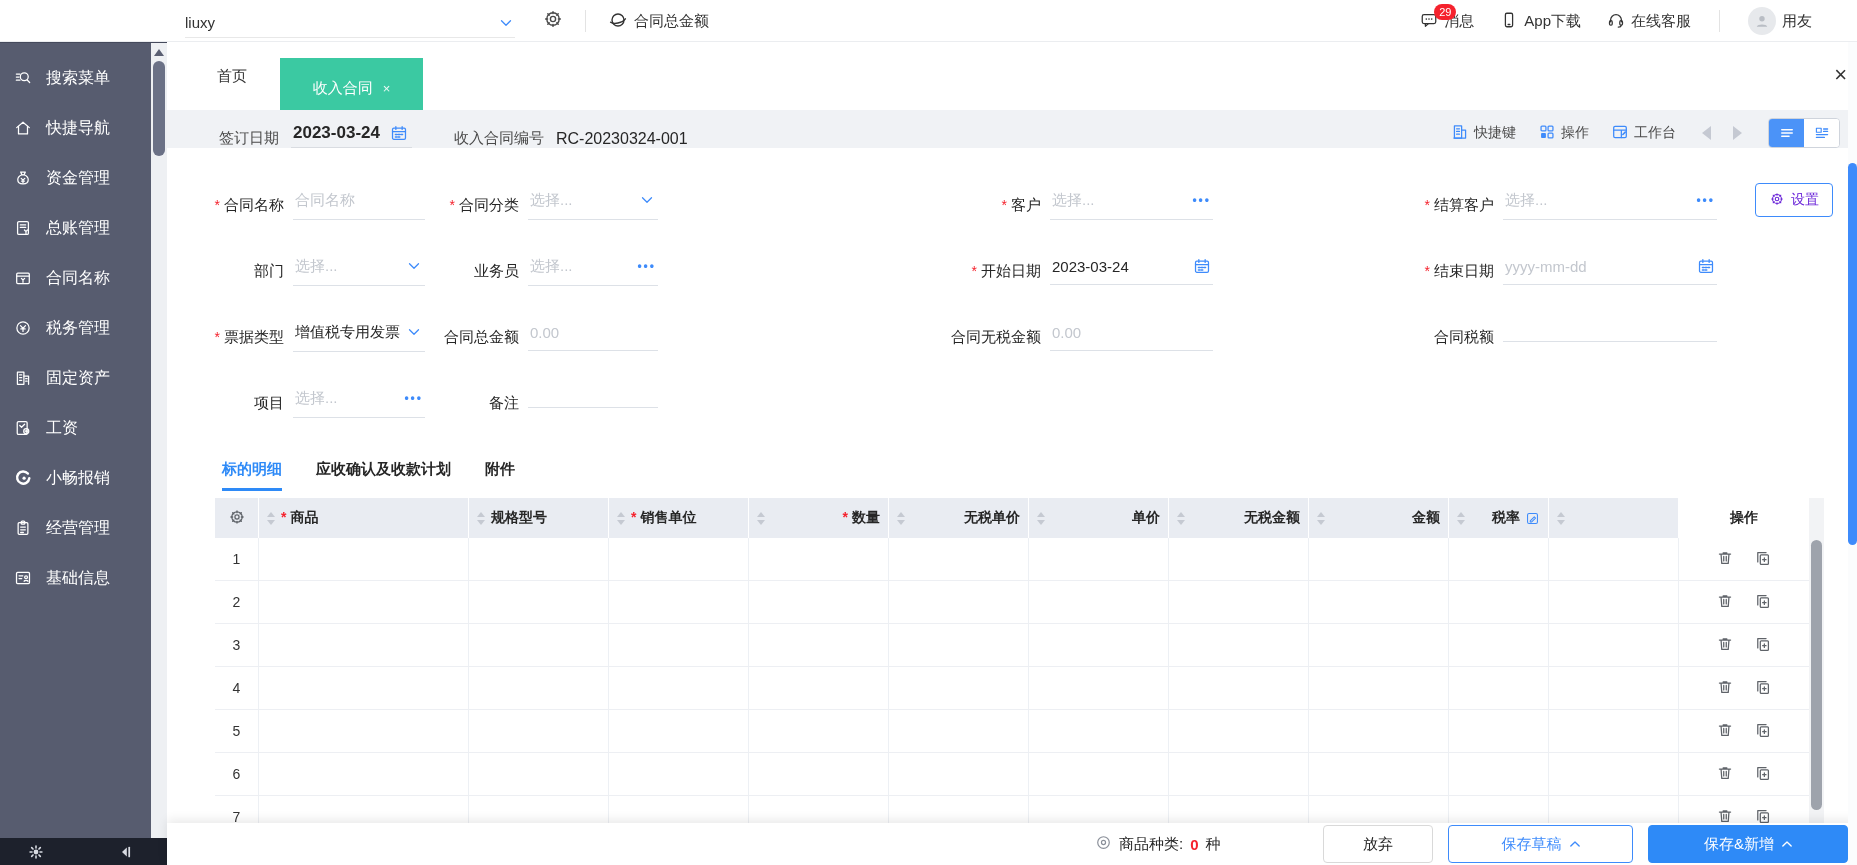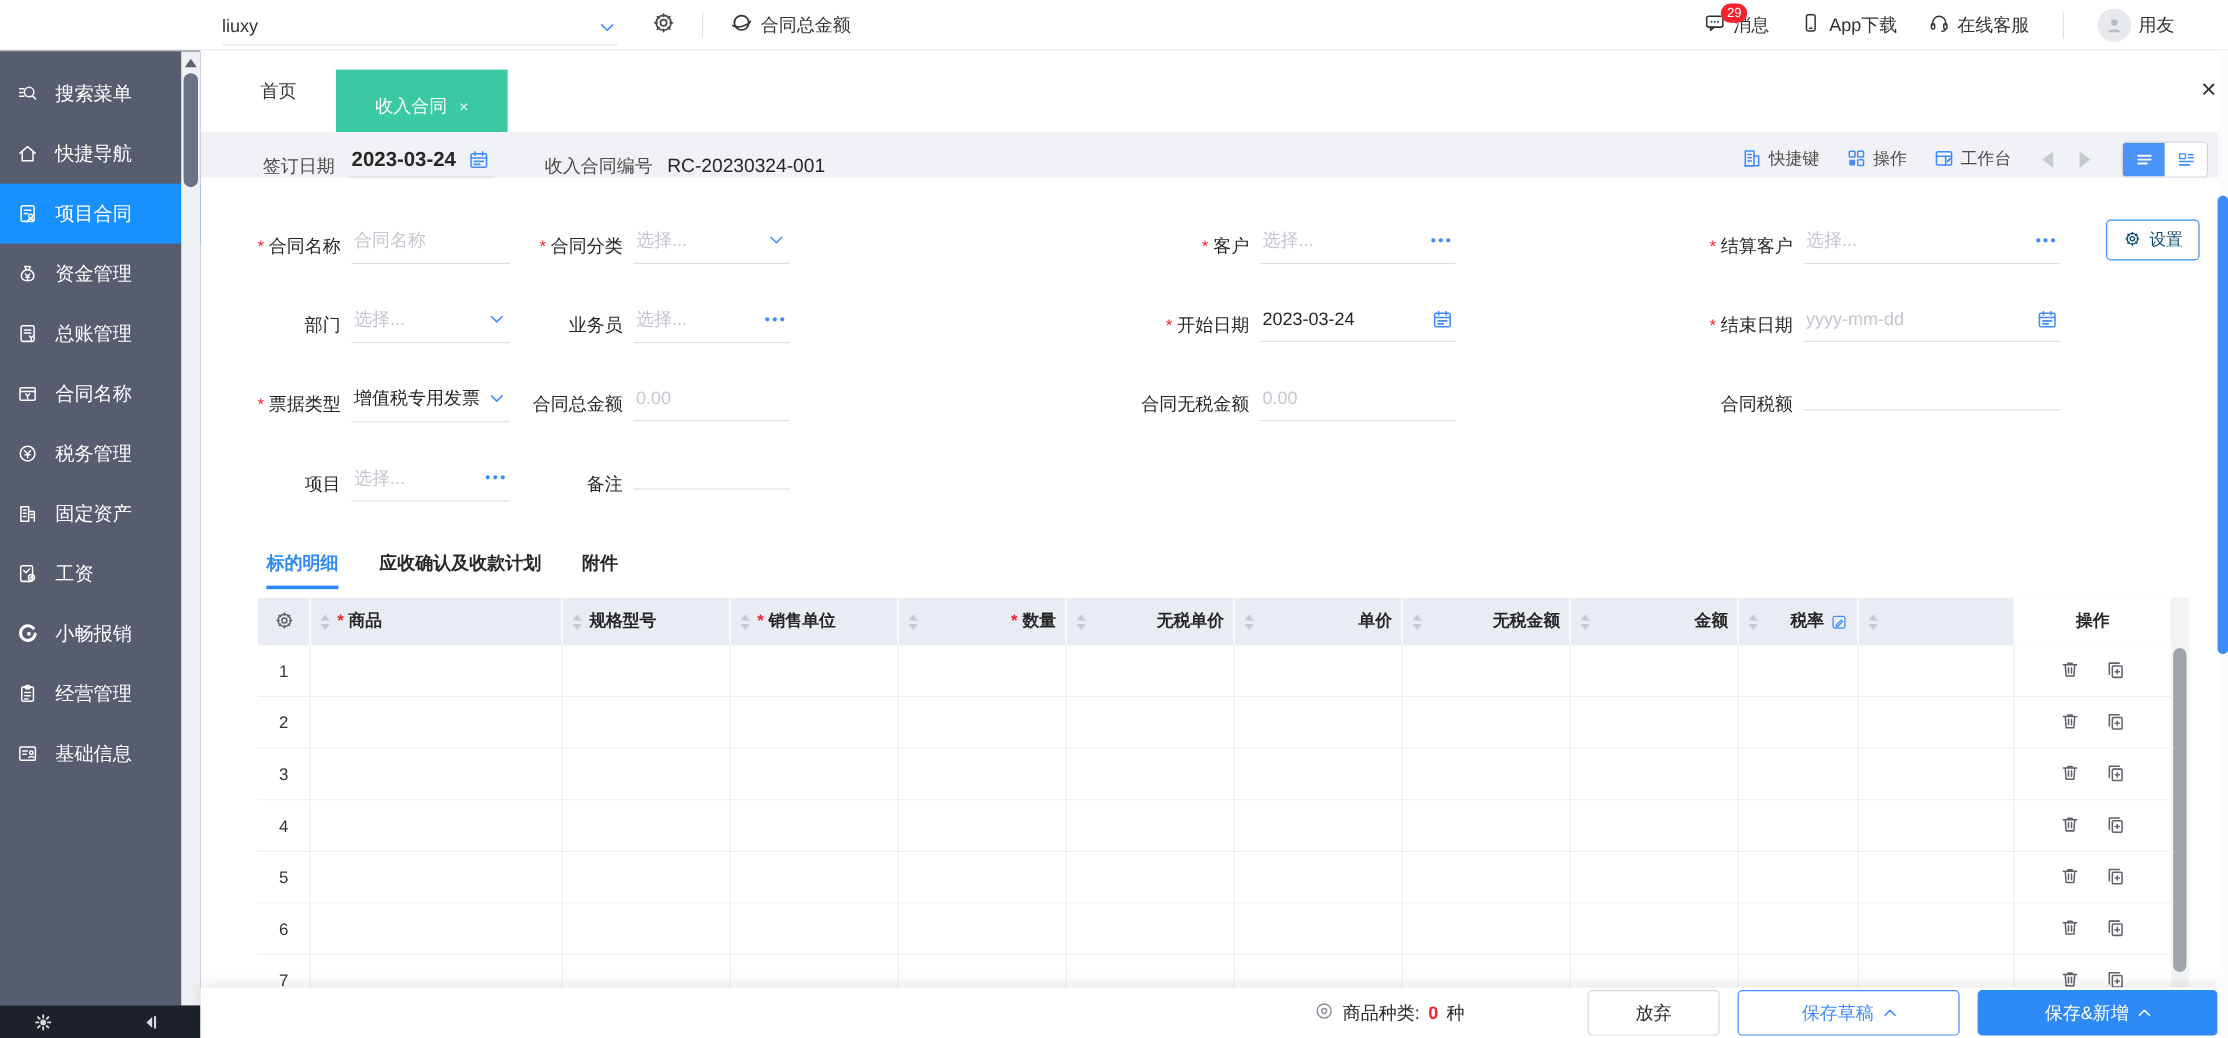--- a/index.html
+++ b/index.html
@@ -69,21 +69,21 @@
   .form-grid { display:grid; grid-template-columns:258px 233px 555px 504px; padding-top:9px; }
   .field { height:66px; display:flex; align-items:center; }
   .flabel { flex:1; text-align:right; font-size:15px; color:#262626; padding-right:9px; white-space:nowrap; }
   .req { color:#f5222d; margin-right:4px; font-size:14px; }
   .control { display:flex; align-items:center; justify-content:space-between; border-bottom:1px solid #dde1e7; padding:0 2px 9px 2px; cursor:text; }
   .c1 .control { width:132px; } .c2 .control { width:130px; } .c3 .control { width:163px; } .c4 .control { width:214px; }
   .control .v { font-size:15px; color:#262626; white-space:nowrap; }
   .control .ph { font-size:15px; color:#c3c7ce; white-space:nowrap; }
   .ell { color:#3e8bfb; font-size:12px; letter-spacing:2px; font-weight:bold; cursor:pointer; }
   .sfx { color:#3e8bfb; display:flex; cursor:pointer; }
-  .settings-btn { position:absolute; right:24px; top:20px; height:34px; padding:0 13px; border:1px solid #3e8bfb; border-radius:4px; background:#fff; color:#0c4a6e; font-size:14px; display:flex; align-items:center; gap:6px; cursor:pointer; }
+  .settings-btn { position:absolute; right:24px; top:20px; height:34px; padding:0 13px; border:1px solid #3e8bfb; border-radius:4px; background:#fff; color:#6d28d9; font-size:14px; display:flex; align-items:center; gap:6px; cursor:pointer; }
 
   
   .dtabs { position:absolute; left:0; top:292px; right:0; height:43px; display:flex; align-items:flex-start; padding-left:55px; gap:34px; }
   .dtab { font-size:15px; font-weight:bold; color:#262626; padding-top:5px; cursor:pointer; }
   .dtab.active { color:#2e8af7; border-bottom:3px solid #2e8af7; padding-bottom:9px; }
 
   
   .table-wrap { position:absolute; left:48px; top:335px; width:1594px; height:325px; overflow:hidden; font-size:14px; }
   .thead { display:flex; height:40px; background:#e9ecf2; }
   .th { display:flex; align-items:center; border-right:1px solid #fff; color:#262626; font-weight:bold; padding:0 8px; }
@@ -219,31 +219,20 @@
         </div>
         <div class="menu-item">
           <span class="micon">
             <svg class="ic " viewBox="0 0 20 20">
               <path d="M3 9.6l7-6 7 6"></path>
               <path d="M5 8.2V16.6h10V8.2"></path>
             </svg>
           </span>
           <span>快捷导航</span>
         </div>
-        <div class="menu-item active">
-          <span class="micon">
-            <svg class="ic " viewBox="0 0 20 20">
-              <rect x="4" y="2.8" width="12" height="14.4" rx="1.5"></rect>
-              <path d="M7 6.8h6M7 9.8h3"></path>
-              <circle cx="12.8" cy="12.4" r="1.7"></circle>
-              <path d="M10.2 16.4c.4-1.5 4.8-1.5 5.2 0"></path>
-            </svg>
-          </span>
-          <span>项目合同</span>
-        </div>
         <div class="menu-item">
           <span class="micon">
             <svg class="ic " viewBox="0 0 20 20">
               <path d="M7.4 3.4h5.2l-1.4 3h-2.4z"></path>
               <path d="M11.2 6.4c2.9 1.2 4.6 3.2 4.6 5.6 0 3-2.6 4.6-5.8 4.6s-5.8-1.6-5.8-4.6c0-2.4 1.7-4.4 4.6-5.6"></path>
               <path d="M8 10.4l2 2 2-2M10 12.4v3M8.4 13.4h3.2"></path>
             </svg>
           </span>
           <span>资金管理</span>
         </div>

